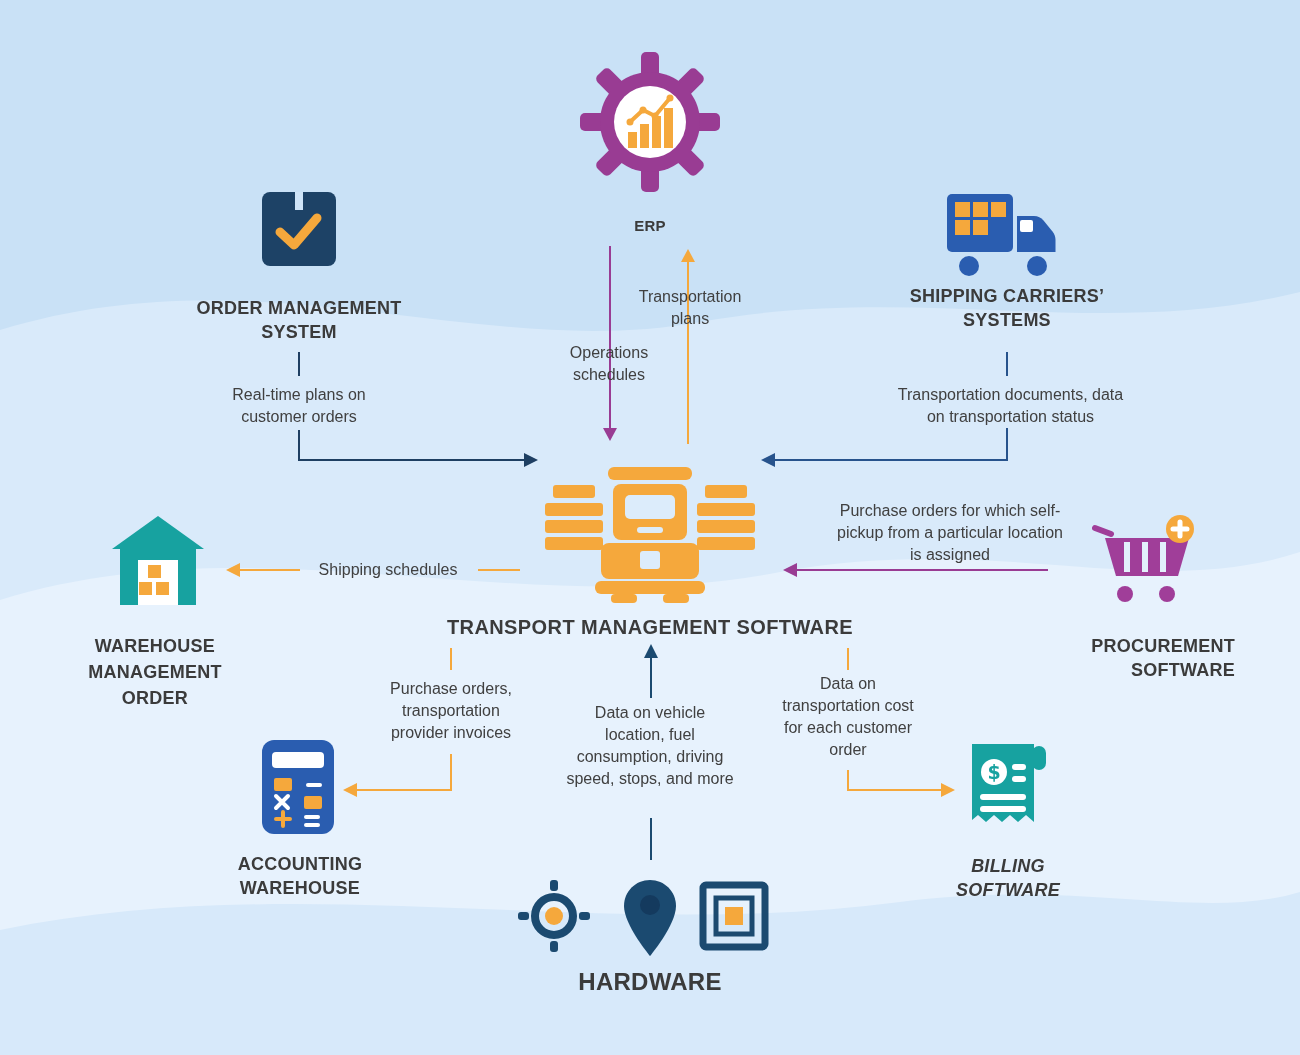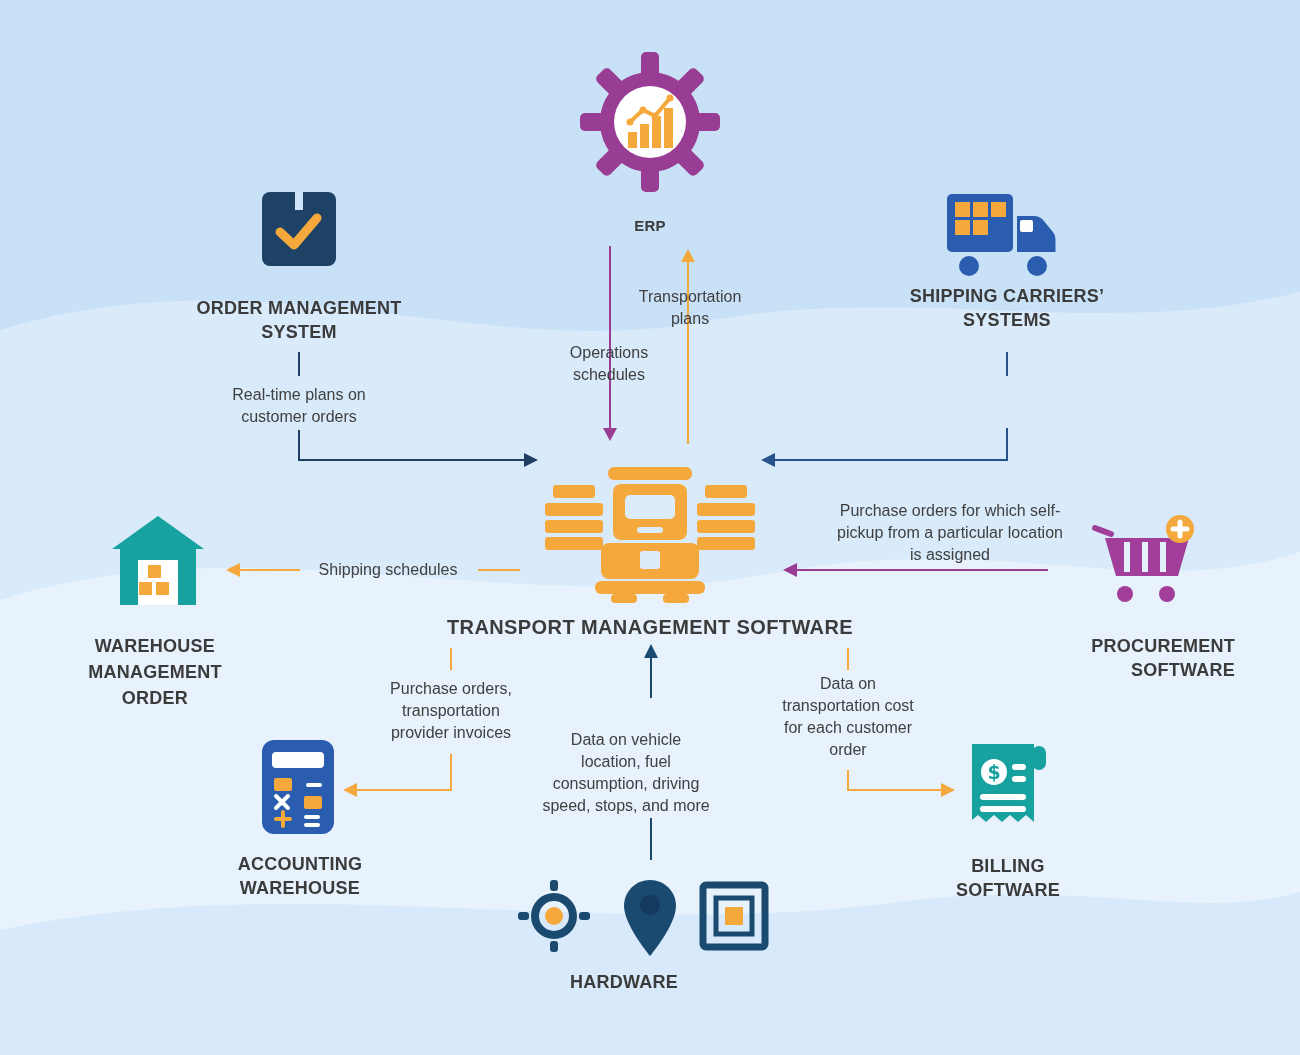--- a/index.html
+++ b/index.html
@@ -258,34 +258,35 @@
   <div class="node-label" style="left:887px; top:284px; width:240px;">SHIPPING CARRIERS’ SYSTEMS</div>
 
   <div class="node-label big" style="left:400px; top:614px; width:500px;text-align:center;">TRANSPORT MANAGEMENT SOFTWARE</div>
 
   <div class="node-label" style="left:80px; top:633px; width:150px; line-height:26px;">WAREHOUSE MANAGEMENT ORDER</div>
 
   <div class="node-label" style="left:1065px; top:634px; width:170px;text-align:right;">PROCUREMENT SOFTWARE</div>
 
   <div class="node-label" style="left:225px; top:852px; width:150px;">ACCOUNTING WAREHOUSE</div>
 
-  <div class="node-label" style="left:938px; top:854px; width:140px;">BILLING SOFTWARE</div>
-
-  <div class="node-label" style="left:544px; top:970px; width:160px; font-size:18px;">HARDWARE</div>
+  <div class="node-label" style="left:938px; top:854px; width:140px;font-style:italic;">BILLING SOFTWARE</div>
+
+  <div class="node-label" style="left:570px; top:970px; width:160px; font-size:24px;">HARDWARE</div>
 
   <div class="edge-label" style="left:549px; top:342px; width:120px;">Operations schedules</div>
 
   <div class="edge-label" style="left:625px; top:286px; width:130px;">Transportation plans</div>
 
   <div class="edge-label" style="left:214px; top:384px; width:170px;">Real-time plans on customer orders</div>
 
+  <div class="edge-label" style="left:888px; top:384px; width:245px;">Transportation documents, data on transportation status</div>
 
   <div class="edge-label nowrap" style="left:288px; top:559px; width:200px;">Shipping schedules</div>
 
   <div class="edge-label" style="left:832px; top:500px; width:236px;">Purchase orders for which self-pickup from a particular location is assigned</div>
 
   <div class="edge-label" style="left:373px; top:678px; width:156px;">Purchase orders, transportation provider invoices</div>
 
-  <div class="edge-label" style="left:541px; top:702px; width:170px;margin-top:27px;">Data on vehicle location, fuel consumption, driving speed, stops, and more</div>
+  <div class="edge-label" style="left:565px; top:702px; width:170px;">Data on vehicle location, fuel consumption, driving speed, stops, and more</div>
 
   <div class="edge-label" style="left:773px; top:673px; width:150px;">Data on transportation cost for each customer order</div>
 
 </div>
 
 </body></html>

